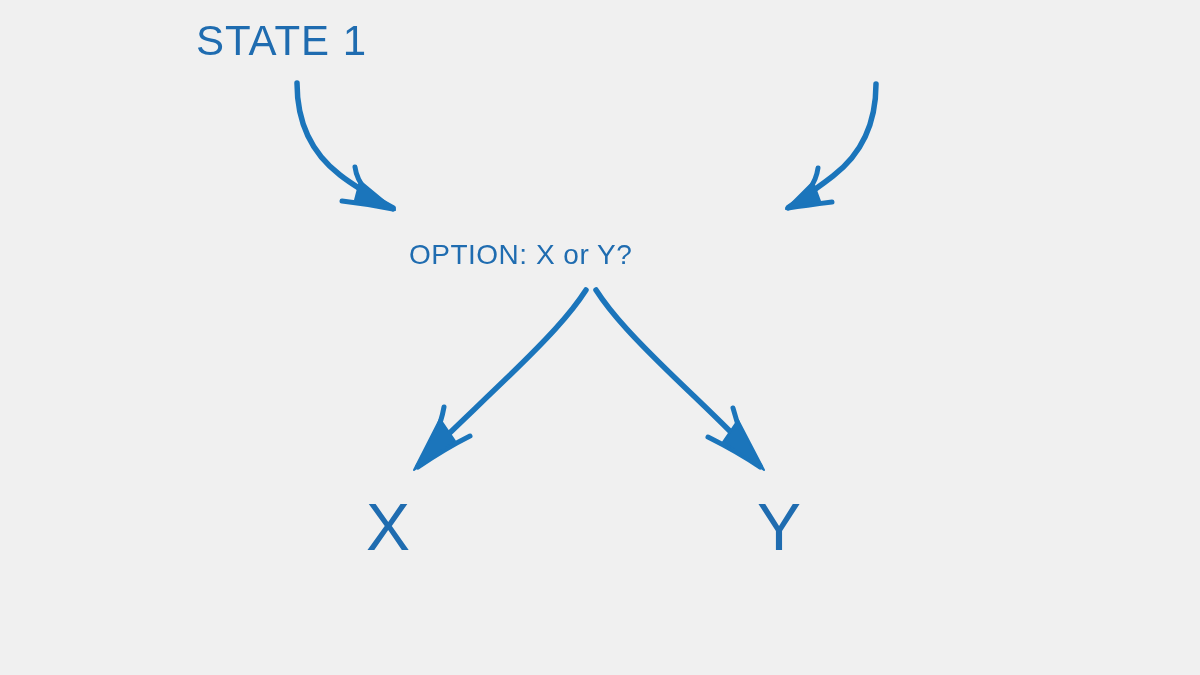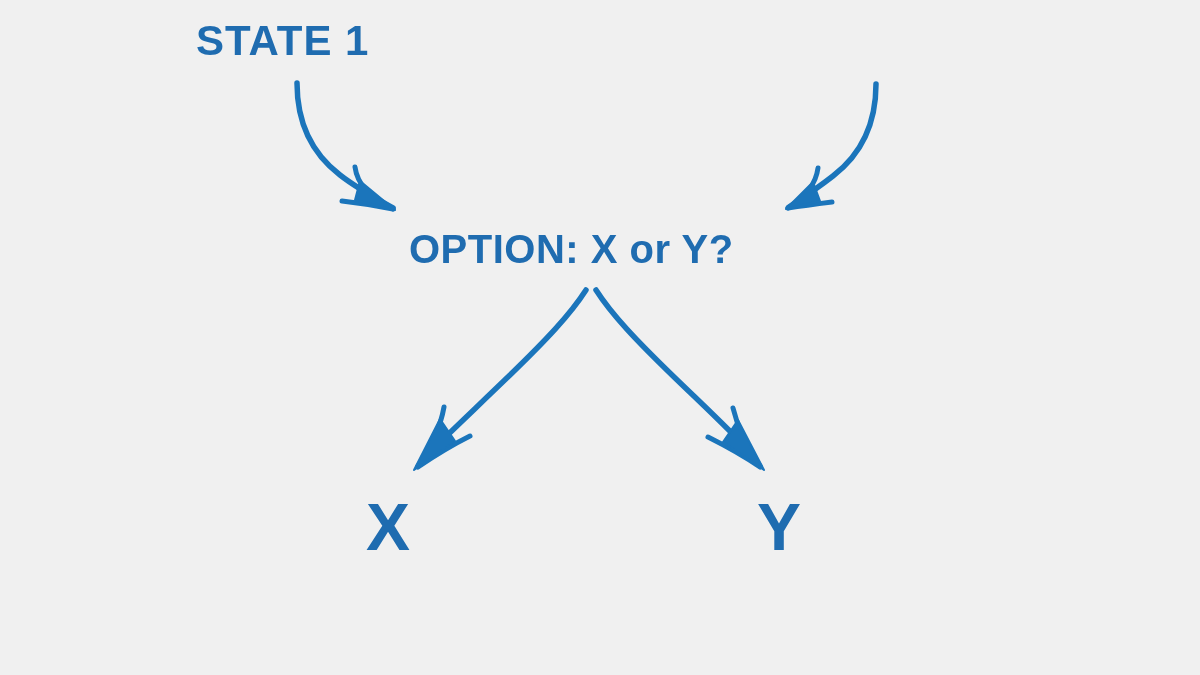--- a/index.html
+++ b/index.html
@@ -23,42 +23,42 @@
     position: absolute;
     left: 0;
     top: 0;
     width: 1200px;
     height: 675px;
   }
   .node-label {
     position: absolute;
     color: #1f6cb0;
     font-family: "Liberation Sans", sans-serif;
-    font-weight: bold;
+    font-weight: normal;
     white-space: nowrap;
     letter-spacing: 0.5px;
     line-height: 1;
     text-align: right;
   }
   .state-label {
     font-size: 42px;
     letter-spacing: 1px;
   }
   #state-1-label {
     left: 196px;
     top: 20px;
   }
   #state-2-label {
     left: 789px;
     top: 20px;
   }
   #option-label {
     left: 409px;
-    top: 229px;
-    font-size: 40px;
+    top: 241px;
+    font-size: 28px;
     letter-spacing: 0.5px;
   }
   .outcome-label {
     font-size: 66px;
     letter-spacing: 0;
   }
   #outcome-x-label {
     left: 366px;
     top: 494px;
   }

